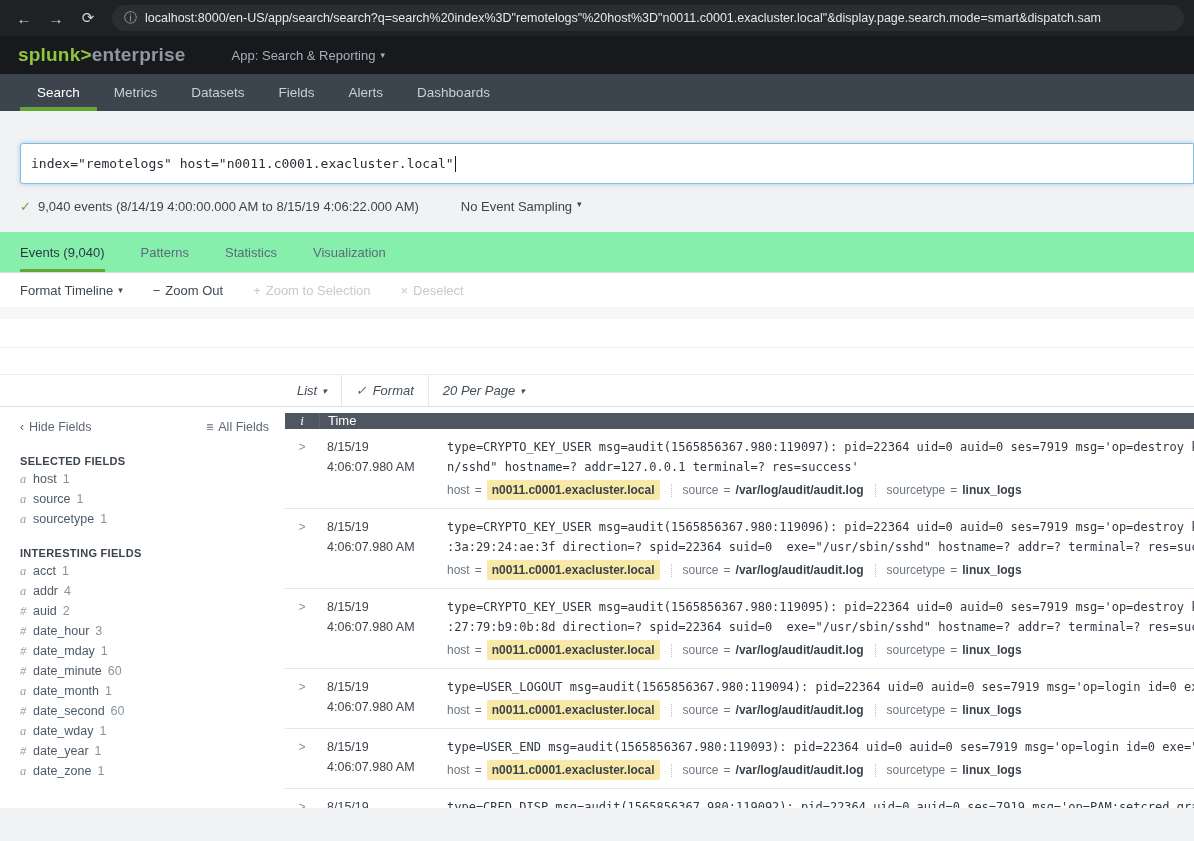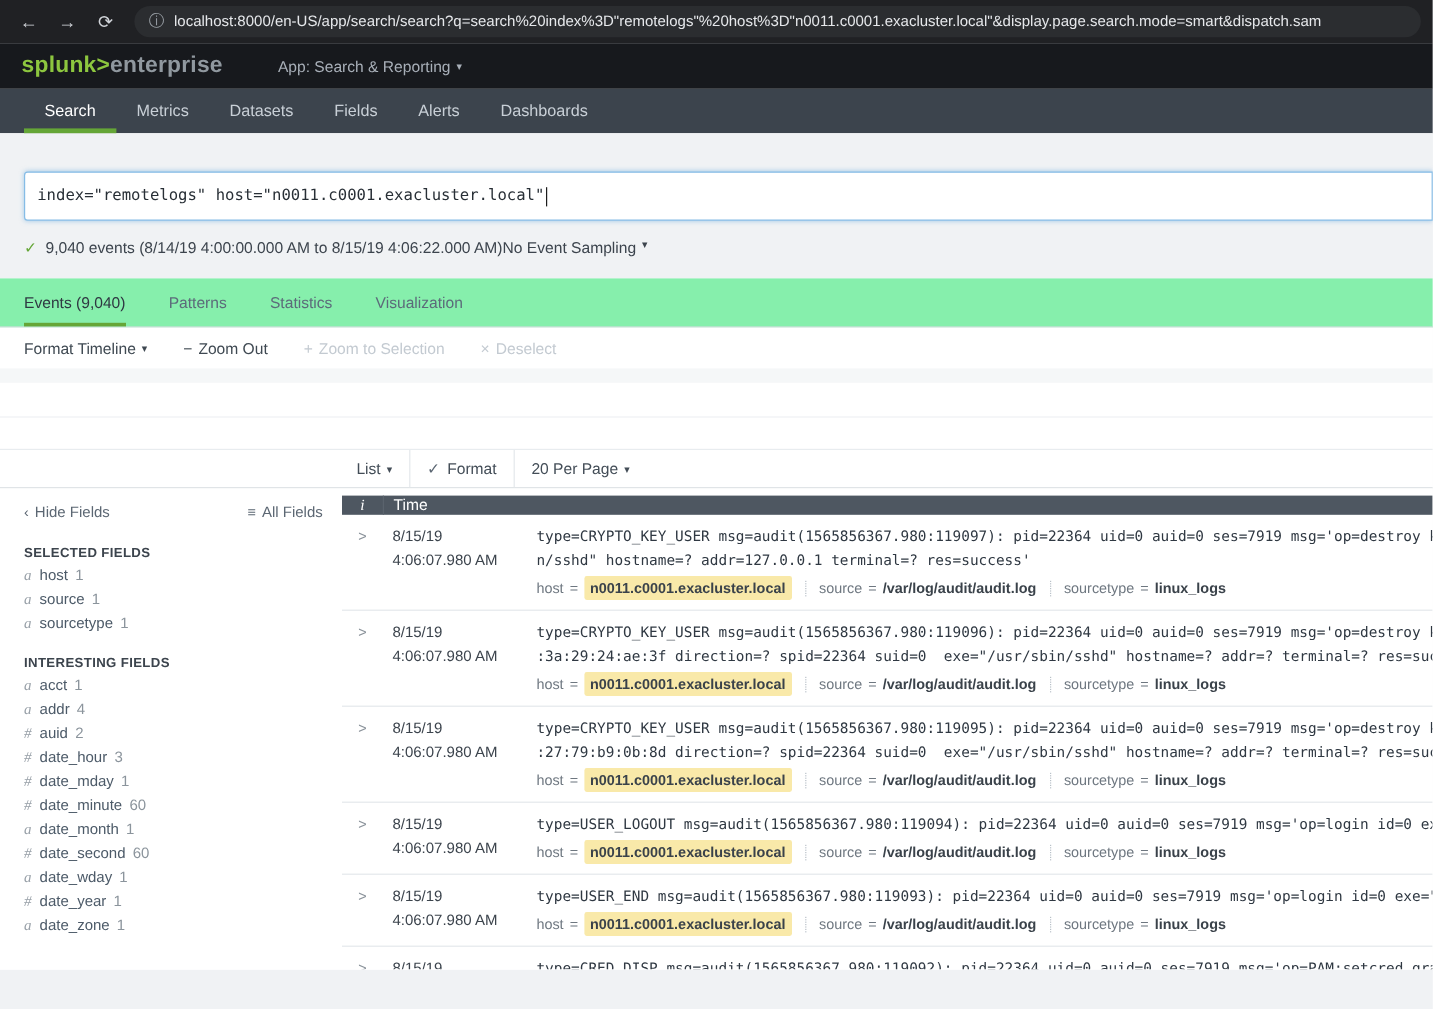--- a/index.html
+++ b/index.html
@@ -32,39 +32,39 @@
   .app-nav-item.active::after { content:""; position:absolute; left:0; right:0; bottom:0; height:4px; background:#65a637; }
 
   
   .search-head { background:#f0f2f4; padding:18px 0 17px 20px; }
   .page-title { font-size:24px; line-height:30px; color:#333a42; font-weight:400; }
   .search-box { margin-top:14px; height:41px; background:#fff; border:1px solid #85bce6; box-shadow:0 0 4px rgba(97,165,221,.55); border-radius:3px 0 0 3px; display:flex; align-items:center; padding:0 10px; cursor:text; }
   .search-query { font-family:"DejaVu Sans Mono", monospace; font-size:13px; color:#282f36; white-space:pre; }
   .text-cursor { display:inline-block; width:1px; height:16px; background:#1c1c1c; margin-left:1px; }
   .status-row { margin-top:13px; display:flex; align-items:center; font-size:13px; color:#3c444d; height:18px; }
   .check-icon { color:#65a637; margin-right:7px; font-size:13px; }
-  .sampling { cursor:pointer; display:flex; align-items:flex-start; color:#3c444d; }
+  .sampling { margin-left:42px; cursor:pointer; display:flex; align-items:flex-start; color:#3c444d; }
 
   
   .results-panel { background:#fff; }
   .tabs-row { display:flex; padding:0 20px; border-bottom:1px solid #d5dbe0; height:41px; background:#86efac; }
   .tab { margin-right:36px; display:flex; align-items:center; font-size:13px; color:#5c6b7a; position:relative; cursor:pointer; }
   .tab.active { color:#2f3842; }
   .tab.active::after { content:""; position:absolute; left:0; right:0; bottom:0; height:3px; background:#65a637; }
 
   .timeline-controls { display:flex; align-items:center; height:34px; padding:0 20px; font-size:13px; gap:30px; background:#fff; }
   .tl-item { color:#3f4952; cursor:pointer; display:flex; align-items:center; }
   .tl-item .tl-icon { margin-right:5px; font-size:13px; }
   .tl-item.disabled { color:#c3cad1; cursor:default; }
 
   .timeline-chart { height:68px; background:#fff; position:relative; border-bottom:1px solid #e8ecef; }
   .timeline-chart::before { content:""; position:absolute; top:0; left:0; right:0; height:12px; background:#f5f7f8; }
   .timeline-chart::after { content:""; position:absolute; top:40px; left:0; right:0; height:1px; background:#eef1f4; }
 
-  .results-toolbar { display:flex; align-items:center; height:32px; border-bottom:1px solid #d9dee2; padding-left:297px; font-size:13px; color:#434d57; background:#fff; }
+  .results-toolbar { display:flex; align-items:center; height:32px; border-bottom:1px solid #d9dee2; padding-left:297px; font-size:13px; color:#434d57; background:#fff;font-style:italic; }
   .toolbar-item { padding:0 14px; display:flex; align-items:center; cursor:pointer; height:100%; }
   .toolbar-item:first-child { padding-left:0; }
   .toolbar-item + .toolbar-item { border-left:1px solid #e4e8eb; }
   .toolbar-item .t-icon { margin-right:6px; color:#5c6773; }
 
   
   .main { display:flex; height:401px; overflow:hidden; background:#fff; }
   .sidebar { width:285px; min-width:285px; padding:13px 16px 0 20px; }
   .sidebar-head { display:flex; justify-content:space-between; align-items:center; font-size:12.5px; color:#5c6773; }
   .sb-link { cursor:pointer; display:flex; align-items:center; }

